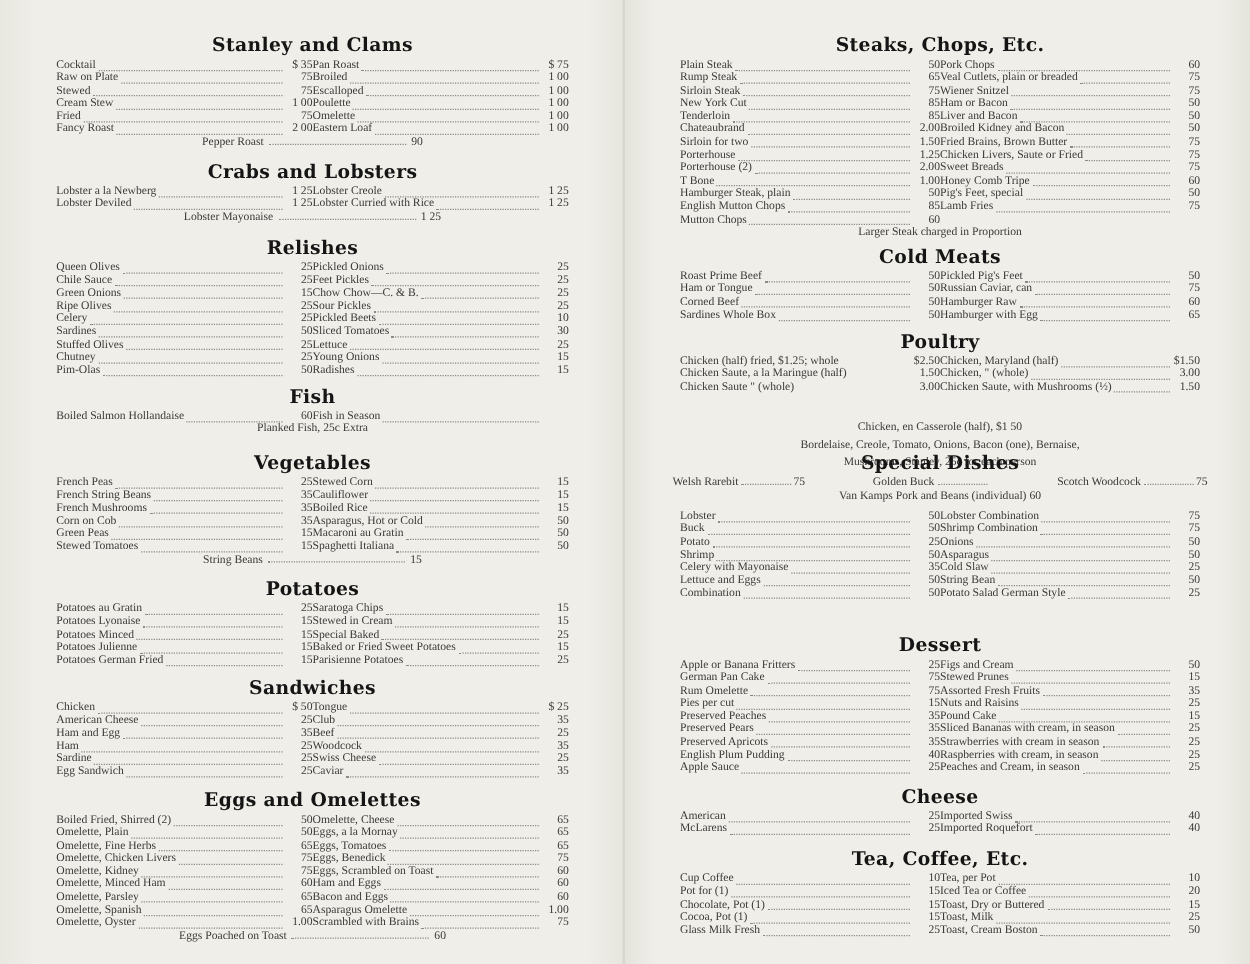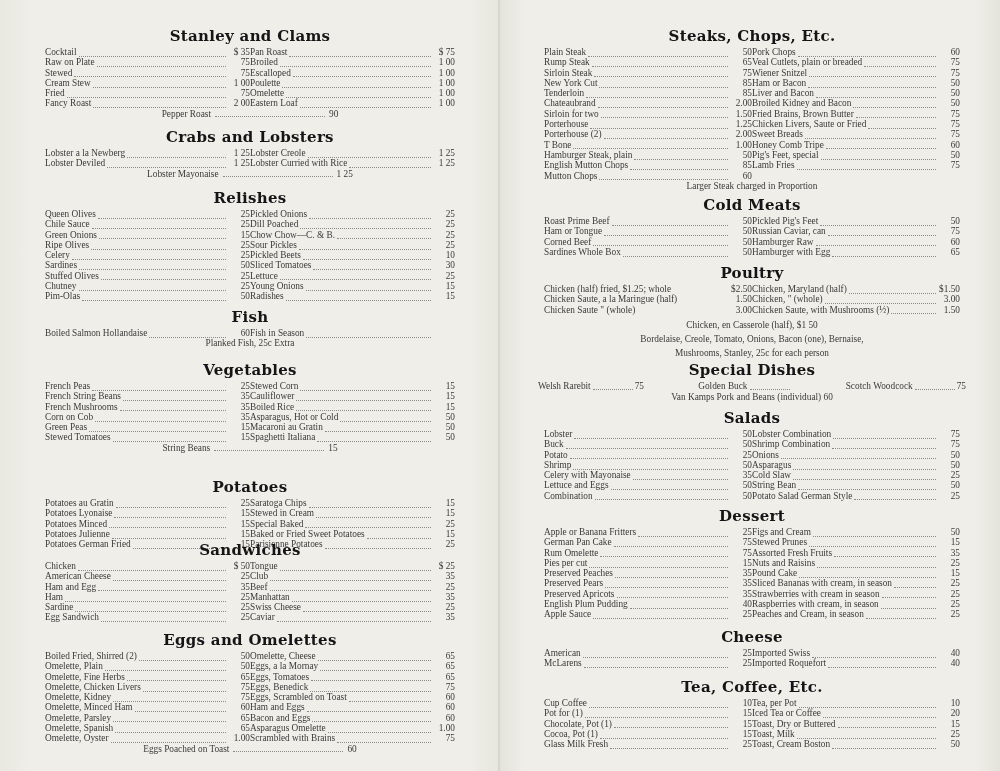--- a/index.html
+++ b/index.html
@@ -43,21 +43,21 @@
   }
   .row .name { flex:0 0 auto; }
   .row .dots {
     flex:1 1 auto; overflow:hidden; margin:0 2px;
     border-bottom:1px dotted #8a8a8a; height:6px; align-self:center; transform:translateY(1px);
   }
   .row .price { flex:0 0 auto; min-width:22px; text-align:right; }
   .centered { text-align:center; font-size:9.3px; line-height:10.5px; color:#3a3a3a; white-space:nowrap;font-family:Liberation Serif, serif; }
   .centered.note { font-size:9.3px; }
   .inline-row { display:flex; justify-content:space-between; font-size:9.3px; line-height:10.5px; white-space:nowrap; color:#3a3a3a; }
-  .inline-row .it { display:flex; align-items:center; }
+  .inline-row .it { display:flex; align-items:flex-start; }
   .inline-row .it .dots { display:inline-block; width:40px; border-bottom:1px dotted #8a8a8a; height:6px; margin:0 2px; }
 </style>
 </head>
 <body>
 
 <div class="page left">
   <div class="col">
 
     <div class="section" style="top:26px">
       <div class="sec-title">Stanley and Clams</div>
@@ -211,21 +211,21 @@
               <span class="price">50</span>
             </div>
           </div>
         <div class="half">
             <div class="row">
               <span class="name">Pickled Onions</span>
               <span class="dots"></span>
               <span class="price">25</span>
             </div>
             <div class="row">
-              <span class="name">Dill Poached</span>
+              <span class="name">Feet Pickles</span>
               <span class="dots"></span>
               <span class="price">25</span>
             </div>
             <div class="row">
               <span class="name">Chow Chow—C. &amp; B.</span>
               <span class="dots"></span>
               <span class="price">25</span>
             </div>
             <div class="row">
               <span class="name">Sour Pickles</span>
@@ -346,21 +346,21 @@
             <div class="row">
               <span class="name">Spaghetti Italiana</span>
               <span class="dots"></span>
               <span class="price">50</span>
             </div>
           </div>
       </div>
       <div class="centered"><span>String Beans</span><span style="display: inline-block; width: 110px; border-bottom: 1px dotted rgb(138, 138, 138); height: 6px; margin: 0px 4px;"></span><span>15</span></div>
     </div>
 
-    <div class="section" style="top:477px">
+    <div class="section" style="top:461px">
       <div class="sec-title">Potatoes</div>
       <div class="grid">
         <div class="half">
             <div class="row">
               <span class="name">Potatoes au Gratin</span>
               <span class="dots"></span>
               <span class="price">25</span>
             </div>
             <div class="row">
               <span class="name">Potatoes Lyonaise</span>
@@ -458,21 +458,21 @@
               <span class="name">Club</span>
               <span class="dots"></span>
               <span class="price">35</span>
             </div>
             <div class="row">
               <span class="name">Beef</span>
               <span class="dots"></span>
               <span class="price">25</span>
             </div>
             <div class="row">
-              <span class="name">Manhattan</span>
+              <span class="name">Woodcock</span>
               <span class="dots"></span>
               <span class="price">35</span>
             </div>
             <div class="row">
               <span class="name">Swiss Cheese</span>
               <span class="dots"></span>
               <span class="price">25</span>
             </div>
             <div class="row">
               <span class="name">Caviar</span>
@@ -809,21 +809,21 @@
               <span class="dots"></span>
               <span class="price">3.00</span>
             </div>
             <div class="row">
               <span class="name">Chicken Saute, with Mushrooms (½)</span>
               <span class="dots"></span>
               <span class="price">1.50</span>
             </div>
           </div>
       </div>
-      <div class="centered" style="margin-top:3px;line-height:14px">Chicken, en Casserole (half), $1 50</div>
+      <div class="centered" style="margin-top:20px;line-height:14px">Chicken, en Casserole (half), $1 50</div>
       <div class="centered" style="line-height:14px">Bordelaise, Creole, Tomato, Onions, Bacon (one), Bernaise,</div>
       <div class="centered" style="line-height:14px">Mushrooms, Stanley, 25c for each person</div>
     </div>
 
     <div class="section" style="top:360px">
       <div class="sec-title">Special Dishes</div>
       <div class="inline-row">
         <span class="it">
             <span>Welsh Rarebit</span>
             <span class="dots"></span>
@@ -837,21 +837,20 @@
         <span class="it">
             <span>Scotch Woodcock</span>
             <span class="dots"></span>
             <span>75</span>
           </span>
       </div>
       <div class="centered">Van Kamps Pork and Beans (individual)  60</div>
     </div>
 
     <div class="section" style="top:408px">
-      <div class="sec-title">Salads</div>
       <div class="grid">
         <div class="half">
             <div class="row">
               <span class="name">Lobster</span>
               <span class="dots"></span>
               <span class="price">50</span>
             </div>
             <div class="row">
               <span class="name">Buck</span>
               <span class="dots"></span>

